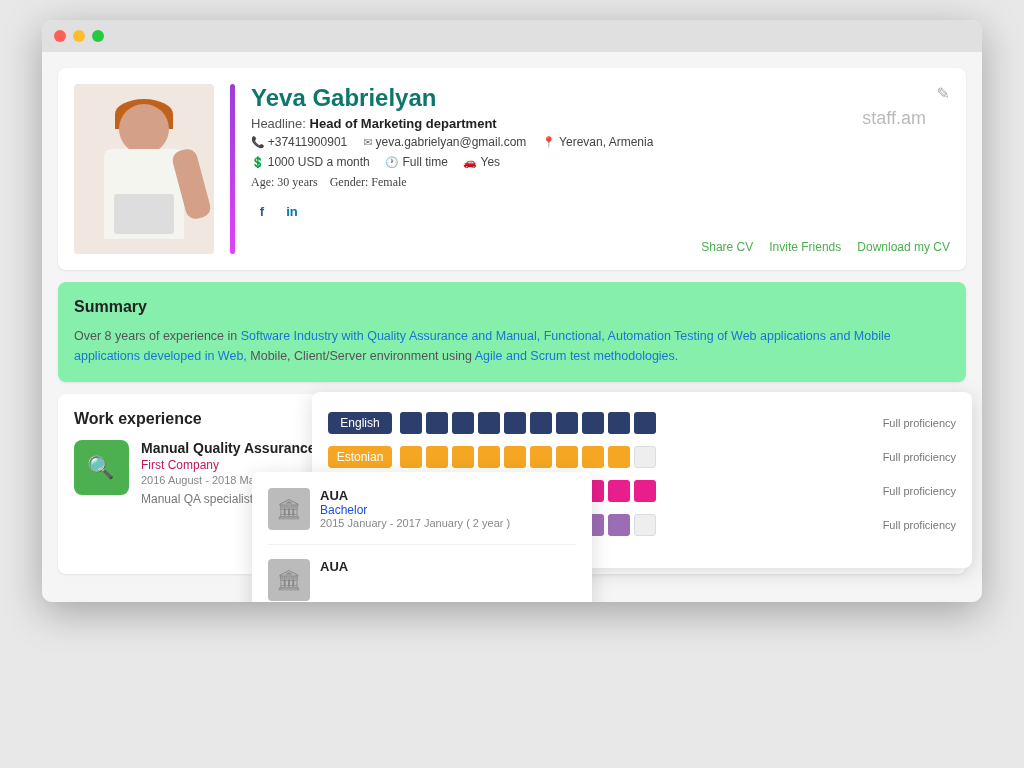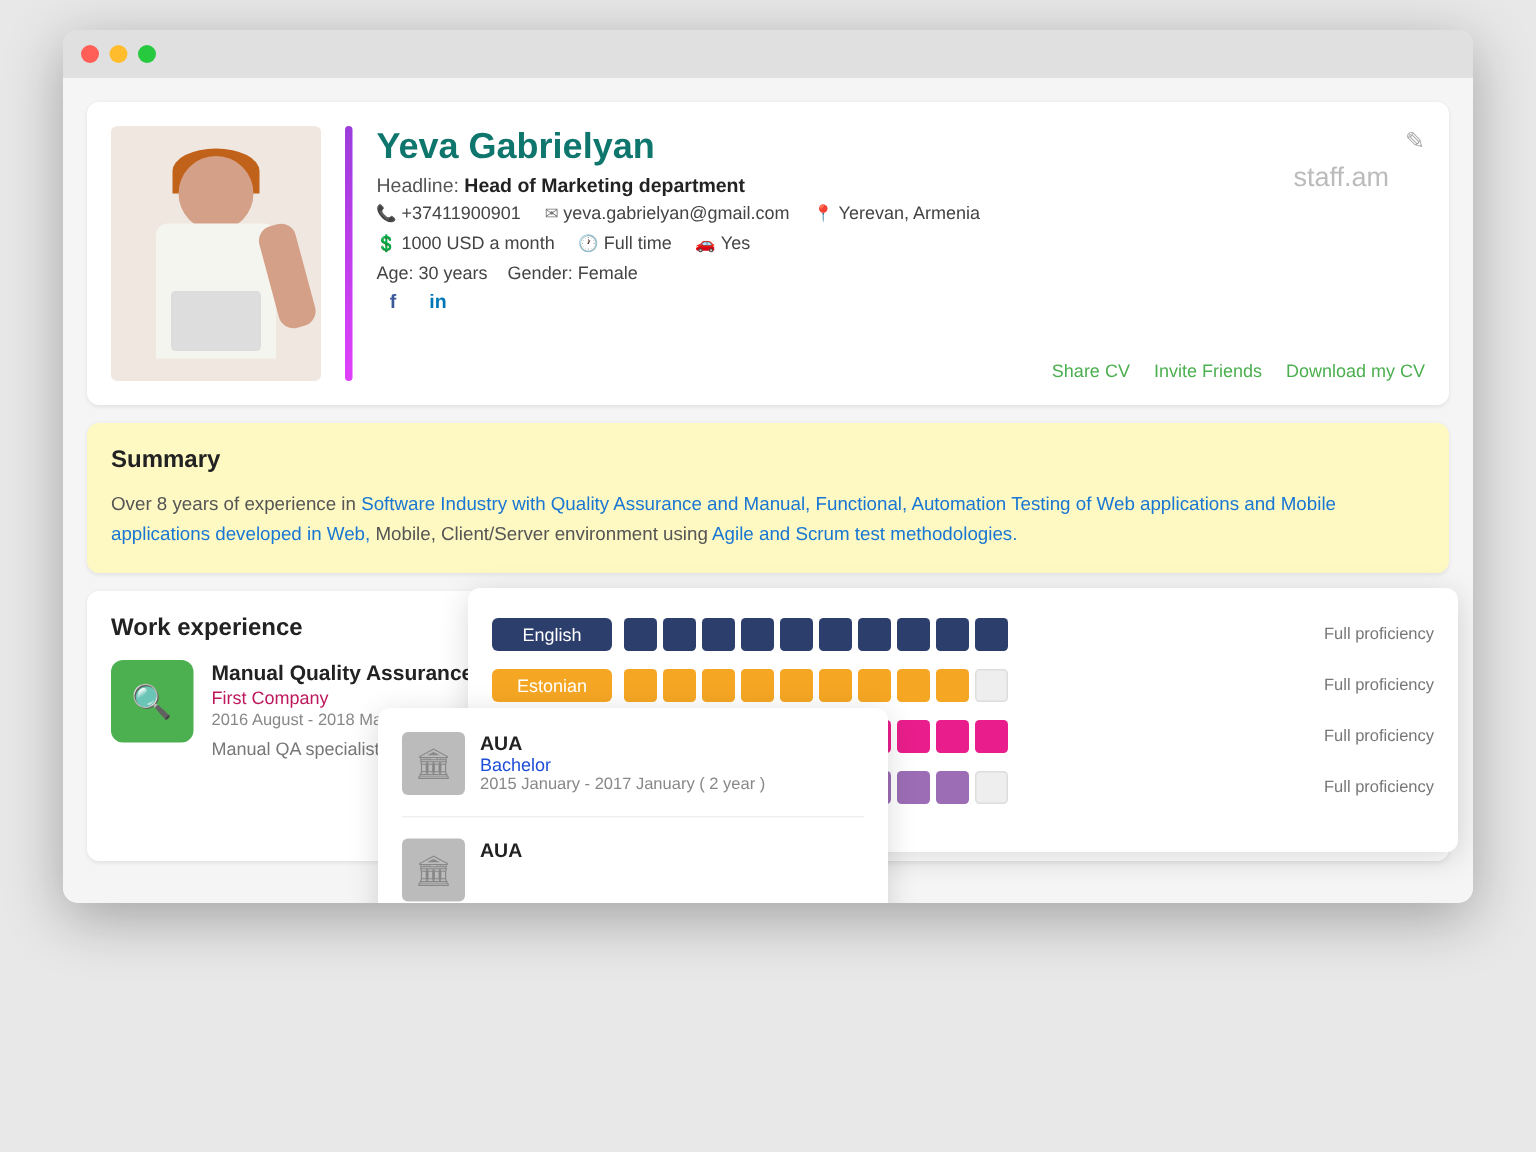--- a/index.html
+++ b/index.html
@@ -155,21 +155,22 @@
       display: flex;
       gap: 16px;
       align-items: center;
       font-size: 12px;
       color: #444;
       margin-bottom: 6px;
     }
     .profile-age-row {
       font-size: 12px;
       color: #444;
-      margin-bottom: 0;
+      margin-bottom: 10px;
+      font-family: Liberation Serif, serif;
     }
     .social-icons {
       display: flex;
       gap: 8px;
       align-items: center;
     }
     .social-icon {
       width: 22px; height: 22px;
       display: flex; align-items: center; justify-content: center;
       font-weight: bold;
@@ -206,21 +207,21 @@
       position: absolute;
       right: 40px;
       top: 40px;
       font-size: 18px;
       color: #bbb;
       font-weight: 300;
     }
 
     
     .summary-section {
-      background: #fef9c3;
+      background: #86efac;
       border-radius: 8px;
       padding: 16px;
       margin-bottom: 12px;
       position: relative;
       box-shadow: 0 1px 3px rgba(0,0,0,0.08);
     }
     .section-title {
       font-size: 16px;
       font-weight: 600;
       color: #222;
@@ -305,21 +306,21 @@
       width: 660px;
     }
 
     .lang-row {
       display: flex;
       align-items: center;
       gap: 8px;
       margin-bottom: 12px;
     }
     .lang-label {
-      width: 80px;
+      width: 64px;
       padding: 4px 8px;
       border-radius: 4px;
       font-size: 12px;
       font-weight: 500;
       color: white;
       text-align: center;
       flex-shrink: 0;
     }
     .lang-label.english { background: #2c3e6b; }
     .lang-label.italian { background: #87ceeb; color: #333; }

